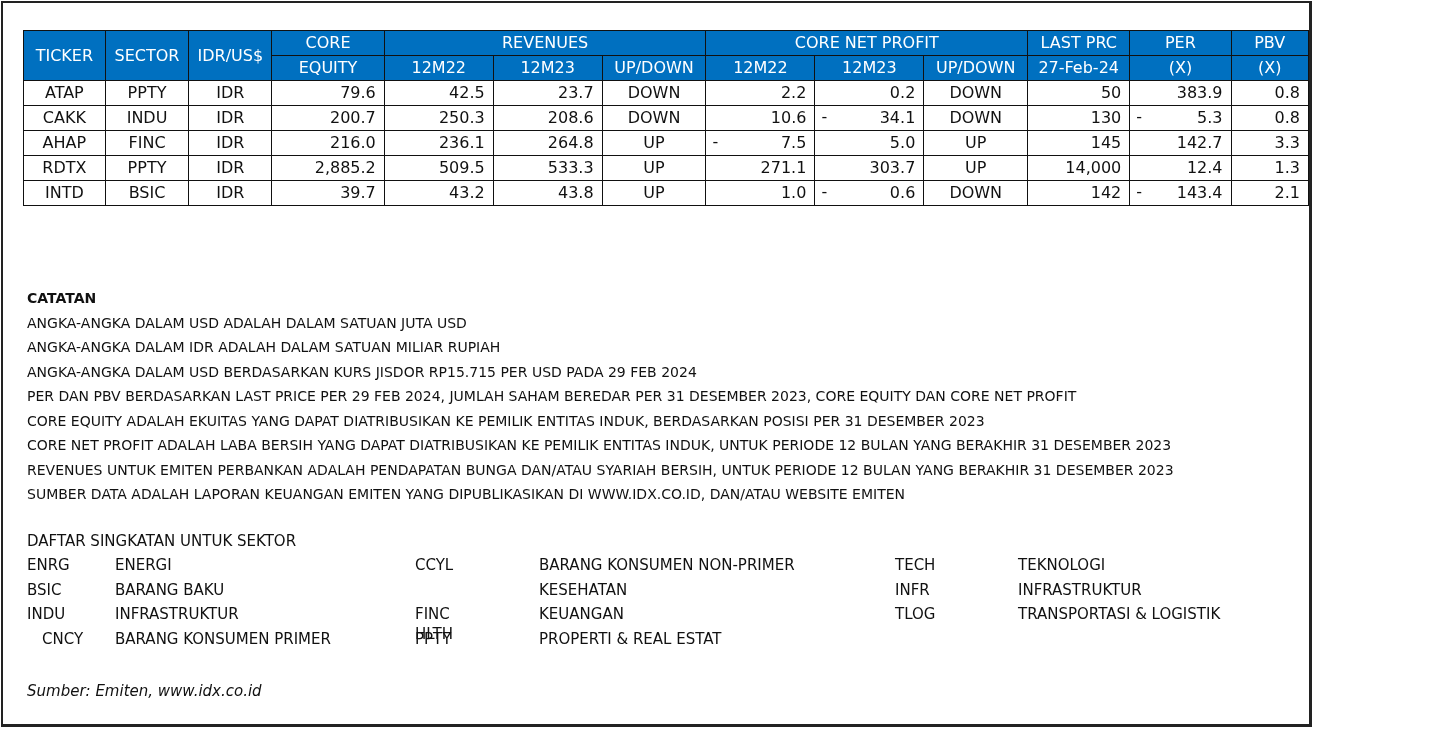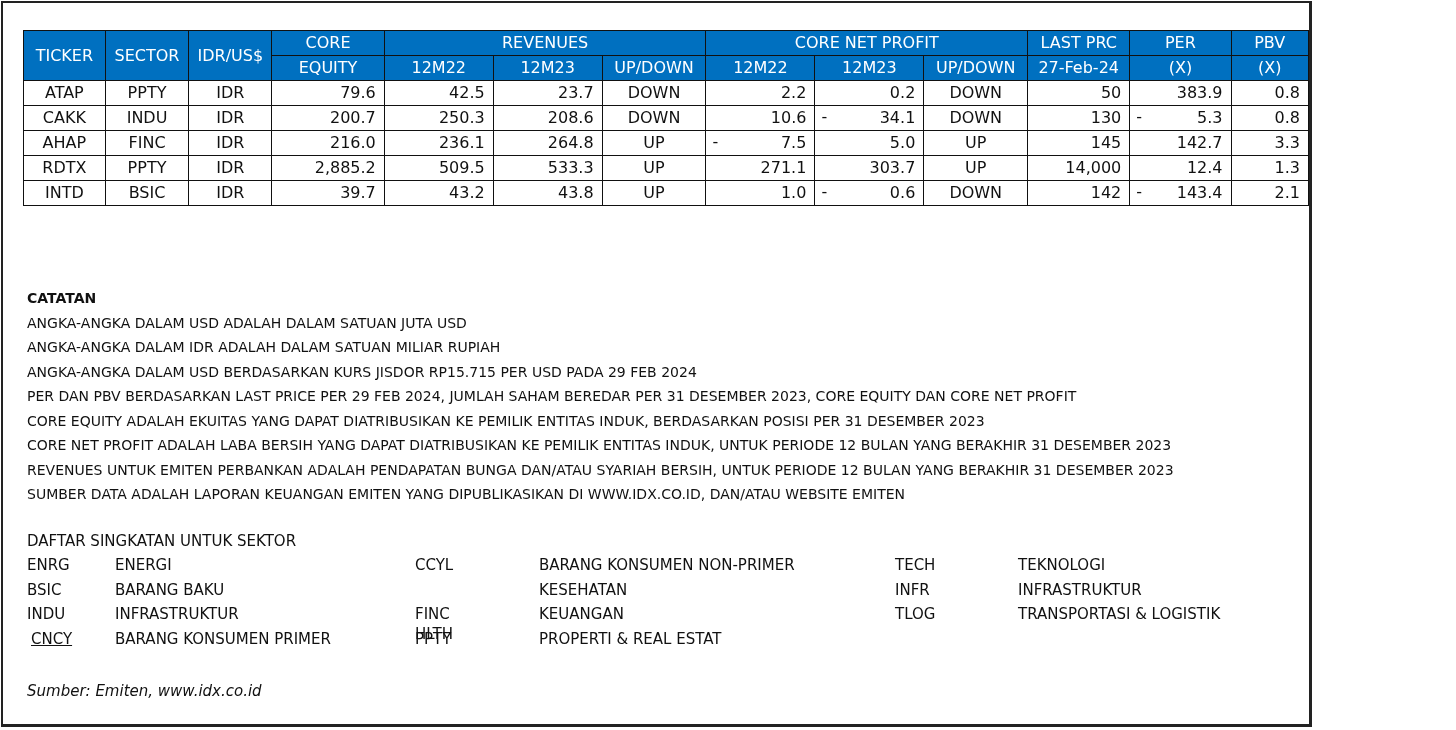--- a/index.html
+++ b/index.html
@@ -182,21 +182,21 @@
       </div>
       <div class="sect-row">
         <span style="left: 0px;">INDU</span>
         <span style="left: 88px;">INFRASTRUKTUR</span>
         <span style="left: 388px;">FINC</span>
         <span style="left: 512px;">KEUANGAN</span>
         <span style="left: 868px;">TLOG</span>
         <span style="left: 991px;">TRANSPORTASI &amp; LOGISTIK</span>
       </div>
       <div class="sect-row">
-        <span style="left: 4px; text-decoration: underline;">CNCY</span>
+        <span style="left: 15px;">CNCY</span>
         <span style="left: 88px;">BARANG KONSUMEN PRIMER</span>
         <span style="left: 388px;">PPTY</span>
         <span style="left: 512px;">PROPERTI &amp; REAL ESTAT</span>
         <span style="left: 868px;"></span>
         <span style="left: 991px;"></span>
       </div>
     </div>
 
   <div class="source">Sumber: Emiten, www.idx.co.id</div>
 </div>

